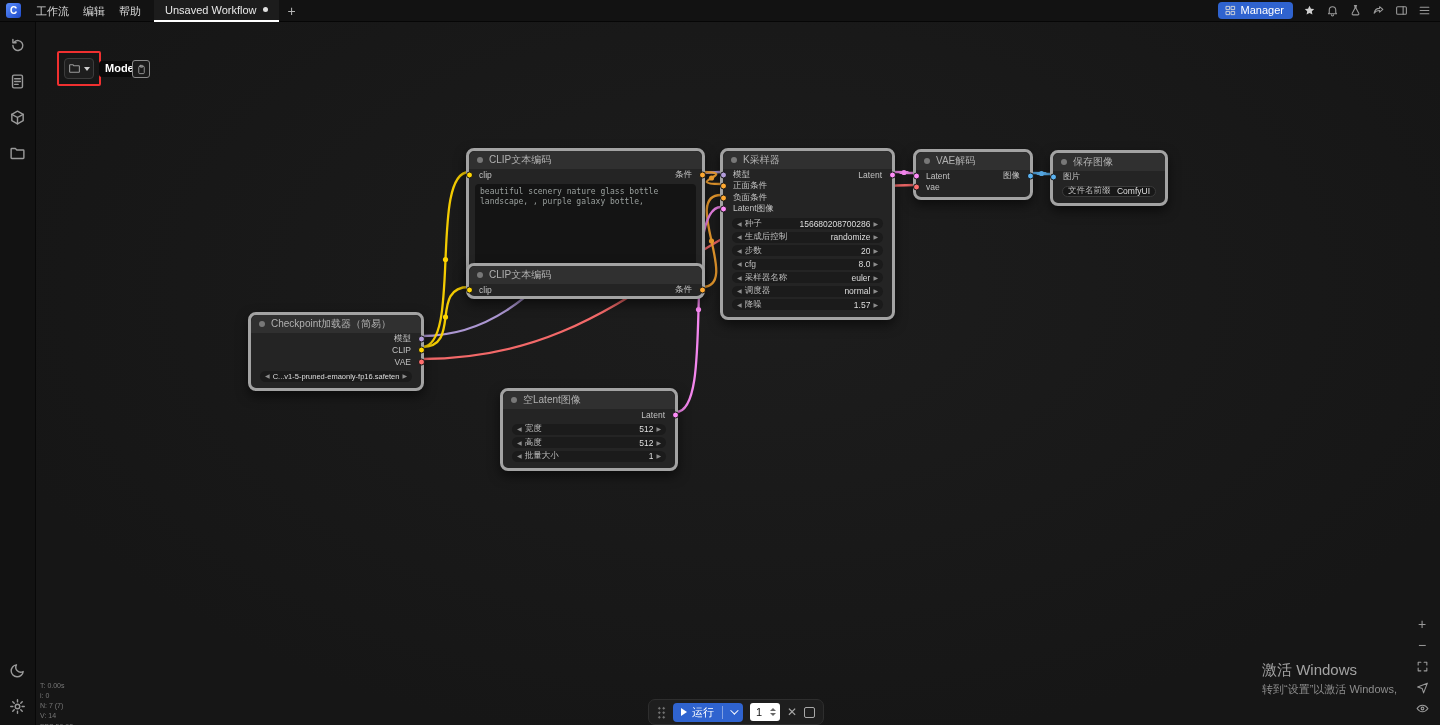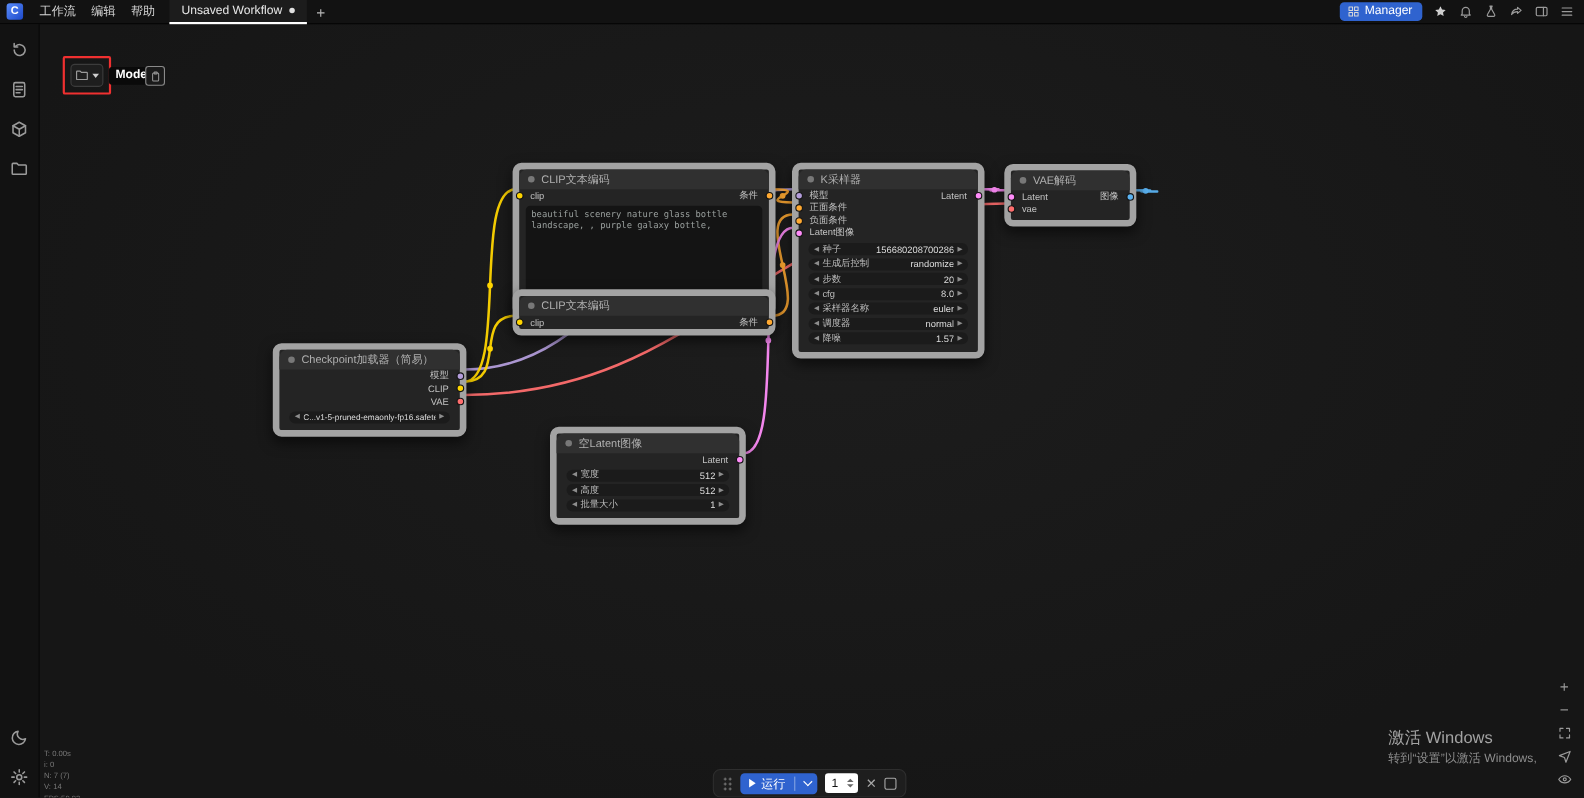--- a/index.html
+++ b/index.html
@@ -40,21 +40,21 @@
                 border-radius:4px; display:flex; align-items:center; justify-content:center; gap:3px; z-index:6; }
   #folder-btn svg { width:13px; height:13px; }
   .caret-down { width:0; height:0; border-left:3.5px solid transparent; border-right:3.5px solid transparent; border-top:4px solid #cfcfcf; }
   #models-tooltip { position:absolute; left:99px; top:61px; height:16px; background:#0a0a0a; color:#ffffff; font-weight:bold;
                     font-size:11px; padding:1px 6px 2px; border-radius:3px; z-index:6; }
   #clipboard-btn { position:absolute; left:132px; top:60px; width:18px; height:18px; border:1px solid #8a8a8a; border-radius:3px;
                    display:flex; align-items:center; justify-content:center; z-index:6; background:#1a1a1a; }
   #clipboard-btn svg { width:11px; height:11px; }
 
   
-  .node { position:absolute; background:#242424; border:6px solid #a3a3a3; border-radius:8px;
+  .node { position:absolute; background:#242424; border:3px solid #a3a3a3; border-radius:8px;
           box-shadow:0 5px 12px rgba(0,0,0,.55); z-index:2; }
   .node-header { height:18px; background:#303030; border-radius:7px 7px 0 0; display:flex; align-items:center; padding:0 8px; }
   .collapse-dot { width:6px; height:6px; border-radius:50%; background:#787878; margin-right:6px; flex:none; }
   .node-title { font-size:10px; color:#b0b0b0; white-space:nowrap; overflow:hidden; }
   .port-row { position:relative; height:11.5px; display:flex; align-items:center; padding:0 10px; }
   .plabel { font-size:8.5px; color:#c2c2c2; }
   .spacer { flex:1; }
   .dot { position:absolute; top:50%; width:7px; height:7px; border-radius:50%; transform:translateY(-50%);
          border:1px solid #141414; }
   .dot.in { left:-3.5px; }
@@ -272,20 +272,36 @@
       <span class="spacer"></span>
       <span class="plabel">图像</span>
       <span class="dot out" style="background: rgb(91, 179, 242);"></span>
     </div>
     <div class="port-row" style="margin-bottom:4px">
         <span class="dot in" style="background: rgb(255, 110, 110);"></span>
         <span class="plabel">vae</span>
       </div>
   </div>
 
+  <div class="node" style="left:1050px;top:150px;width:118px;">
+    <div class="node-header">
+      <span class="collapse-dot"></span>
+      <span class="node-title">保存图像</span>
+    </div>
+    <div class="port-row">
+        <span class="dot in" style="background: rgb(91, 179, 242);"></span>
+        <span class="plabel">图片</span>
+      </div>
+    <div class="widgets">
+      <div class="widget textw">
+        <span class="wlabel">文件名前缀</span>
+        <span class="wvalue">ComfyUI</span>
+      </div>
+    </div>
+  </div>
 
   <div class="node" style="left:500px;top:388px;width:178px;">
     <div class="node-header">
       <span class="collapse-dot"></span>
       <span class="node-title">空Latent图像</span>
     </div>
     <div class="port-row row-out">
         <span class="plabel">Latent</span>
         <span class="dot out" style="background: rgb(255, 140, 249);"></span>
       </div>

